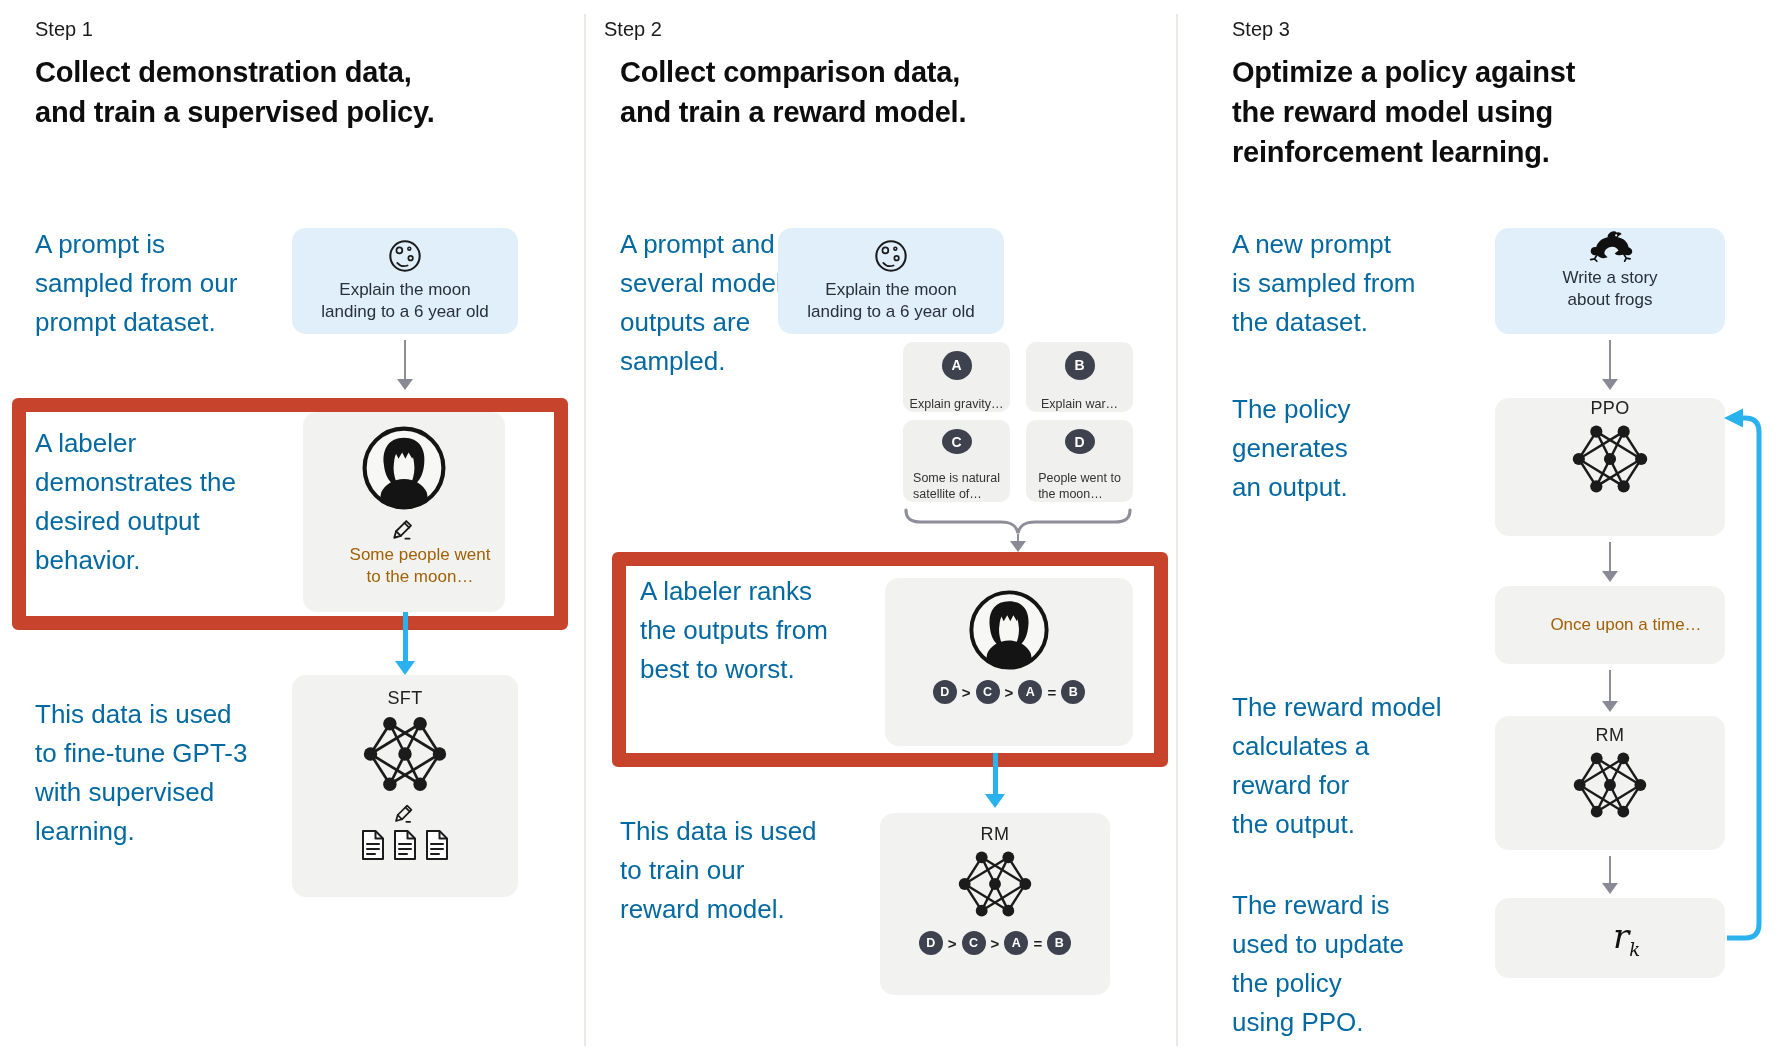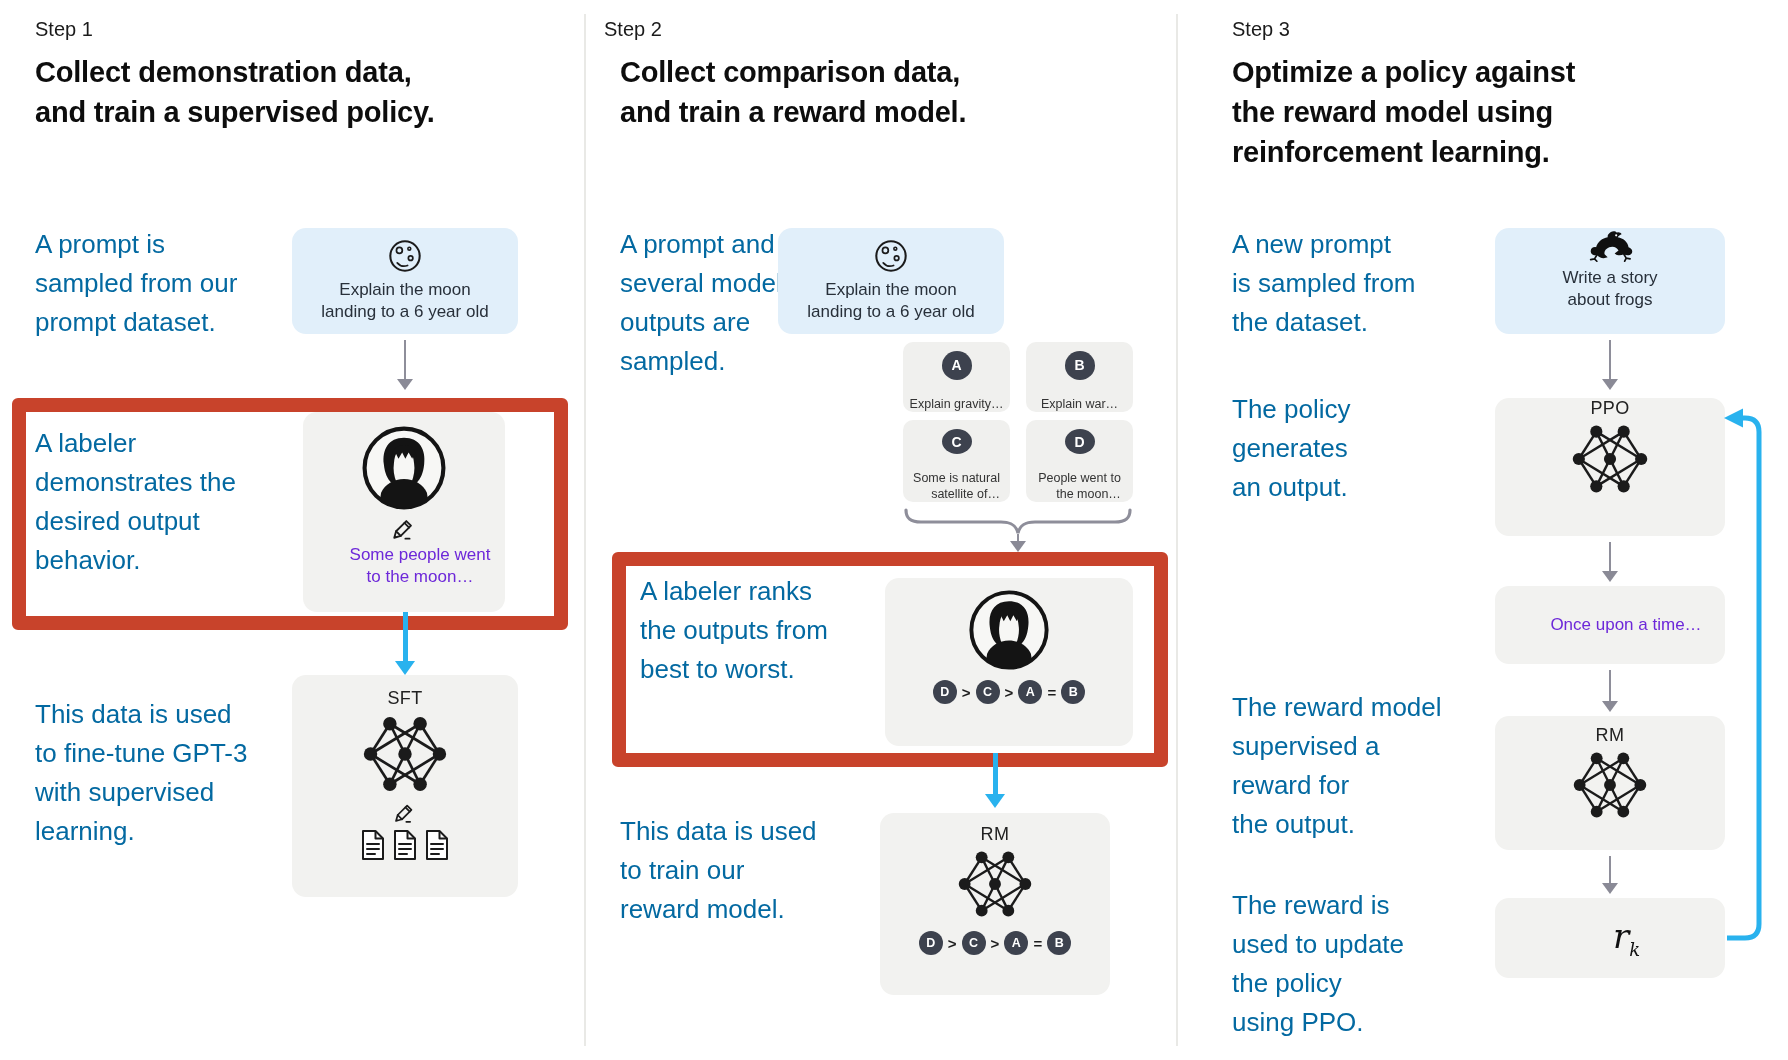--- a/index.html
+++ b/index.html
@@ -6,24 +6,24 @@
   #canvas{position:relative;width:1788px;height:1060px;background:#ffffff;overflow:hidden;
           font-family:"Liberation Sans",sans-serif;color:#1c1c1c;}
   .divider{position:absolute;top:14px;bottom:14px;width:2px;background:#e9e9e6;}
   .step-label{position:absolute;font-size:20px;color:#1b1b1b;white-space:pre-line;}
   .heading{position:absolute;font-size:29px;line-height:40px;font-weight:bold;color:#0d0d0d;white-space:pre-line;letter-spacing:-0.2px;}
   .body-text{position:absolute;font-size:26px;line-height:39px;color:#0369a1;white-space:pre-line;}
   .box{position:absolute;border-radius:14px;display:flex;flex-direction:column;align-items:center;box-sizing:border-box;}
   .blue-box{background:#e1effa;}
   .gray-box{background:#f2f2f0;}
   .caption{font-size:17px;line-height:22px;color:#28303a;text-align:center;white-space:pre-line;}
-  .gray-caption{color:#6d28d9;margin-left:32px;}
+  .gray-caption{color:#a16207;margin-left:32px;}
   .model-label{font-size:18px;color:#222;letter-spacing:0.4px;}
   .small-box{position:absolute;background:#f0f0ee;border-radius:10px;display:flex;flex-direction:column;align-items:center;box-sizing:border-box;}
-  .small-caption{font-size:12.5px;line-height:15.5px;color:#333;text-align:right;white-space:pre-line;margin-top:17px;}
+  .small-caption{font-size:12.5px;line-height:15.5px;color:#333;text-align:left;white-space:pre-line;margin-top:17px;}
   .gbadge{width:30px;height:30px;border-radius:50%;background:#3d424e;color:#fff;font-weight:bold;font-size:14px;
           display:flex;align-items:center;justify-content:center;margin-top:9px;}
   .ranking{display:flex;align-items:center;justify-content:center;gap:5px;}
   .rbadge{width:24px;height:24px;border-radius:50%;background:#3d424e;color:#fff;font-weight:bold;font-size:12.5px;
           display:flex;align-items:center;justify-content:center;}
   .rsep{font-weight:bold;font-size:15px;color:#1c1c1c;}
   .red-annotation{position:absolute;border:14px solid #c8432b;border-radius:6px;box-sizing:border-box;}
   .garrow{position:absolute;width:18px;display:flex;flex-direction:column;align-items:center;}
   .garrow .stem{width:2.5px;background:#8e8e9a;}
   .garrow .head{width:0;height:0;border-left:8px solid transparent;border-right:8px solid transparent;border-top:11px solid #8a8a96;margin-top:-1px;}
@@ -361,21 +361,21 @@
   <div class="box gray-box" style="left:1495px;top:586px;width:230px;height:78px;justify-content:center;">
     <div class="caption gray-caption">Once upon a time…</div>
   </div>
 
   <div class="garrow" style="left:1601px;top:670px;">
     <div class="stem" style="height:32px;"></div>
       <div class="head"></div>
   </div>
 
   <div class="body-text" style="left:1232px;top:688px;width:260px;">The reward model
-supervised a
+calculates a
 reward for
 the output.</div>
 
   <div class="box gray-box" style="left:1495px;top:716px;width:230px;height:134px;padding-top:9px;">
     <div class="model-label">RM</div>
     <svg class="net" width="84" height="74" viewBox="0 0 110 100" style="margin-top:2px;">
       <g stroke="#1b1b1b" stroke-width="3.2">
         <line x1="37" y1="14" x2="14" y2="50"></line>
           <line x1="37" y1="14" x2="55" y2="50"></line>
           <line x1="37" y1="14" x2="96" y2="50"></line>

